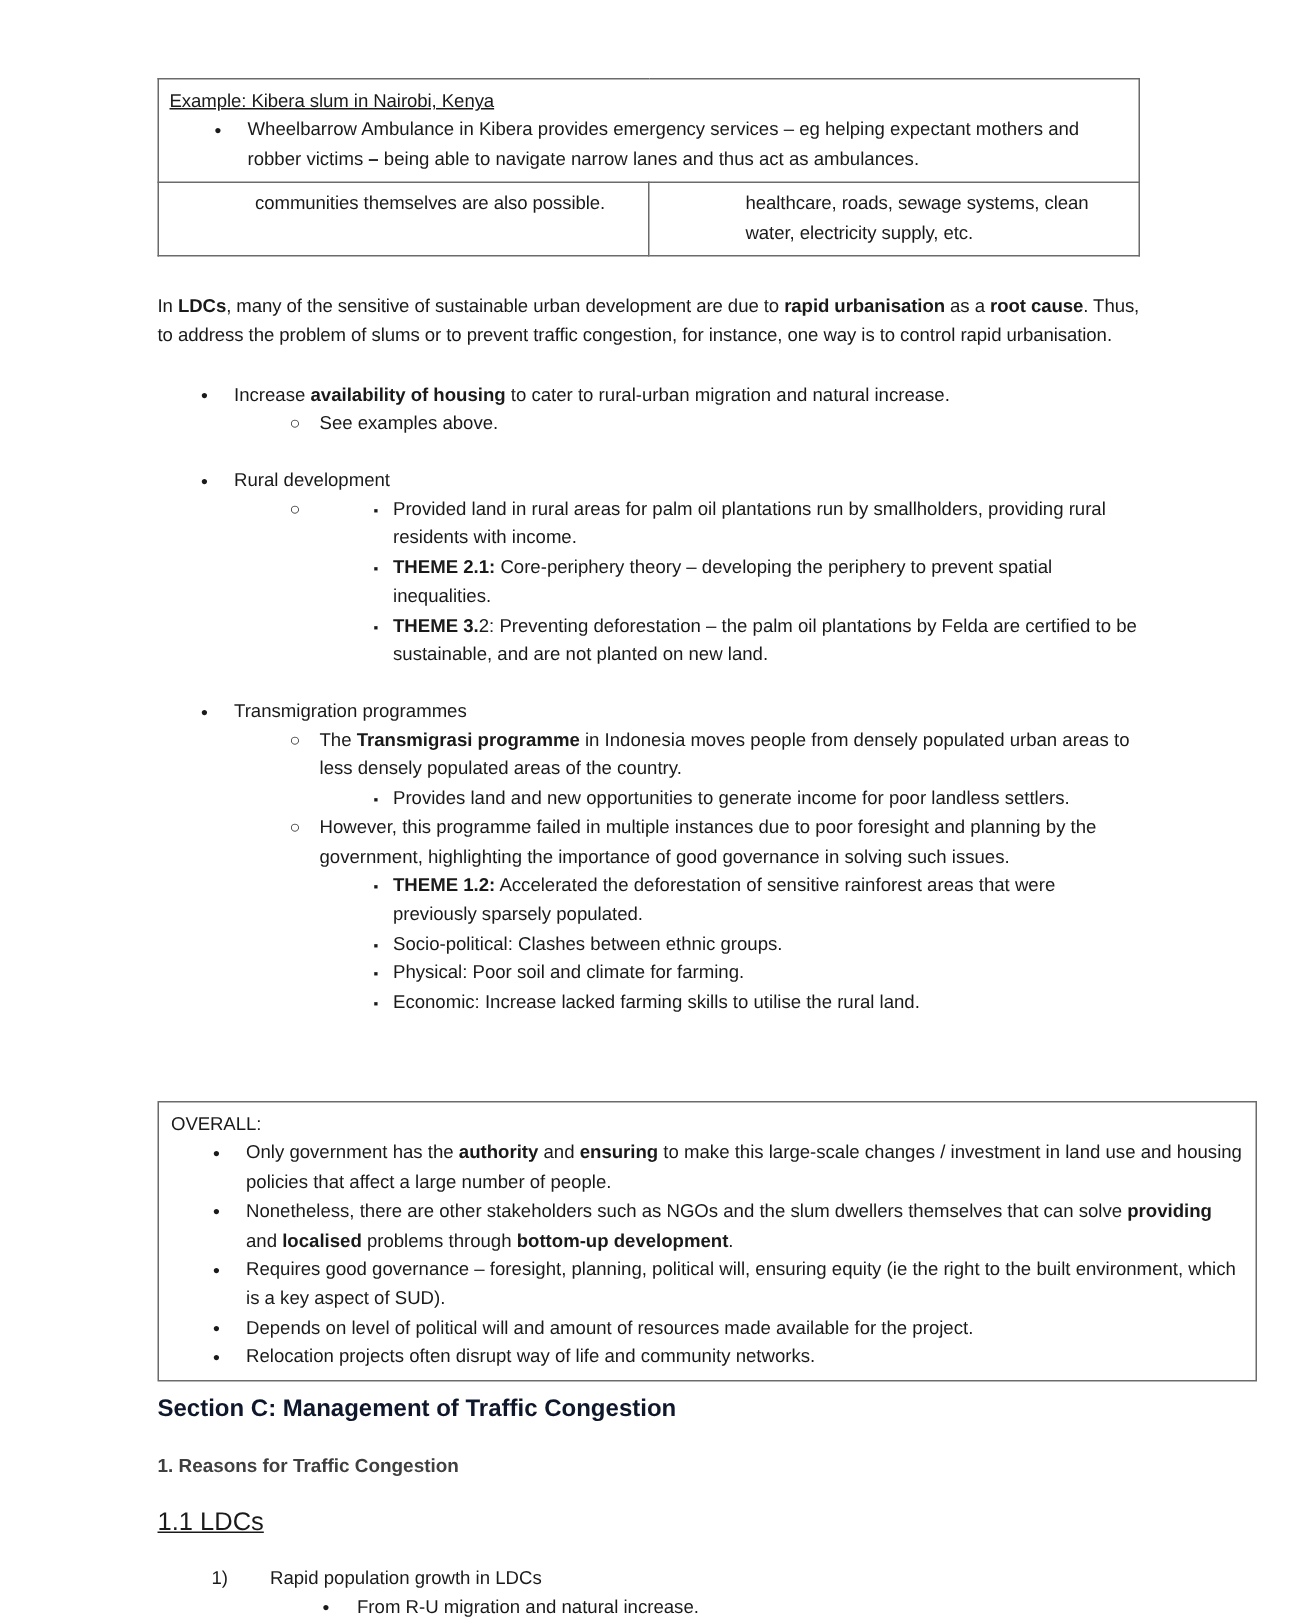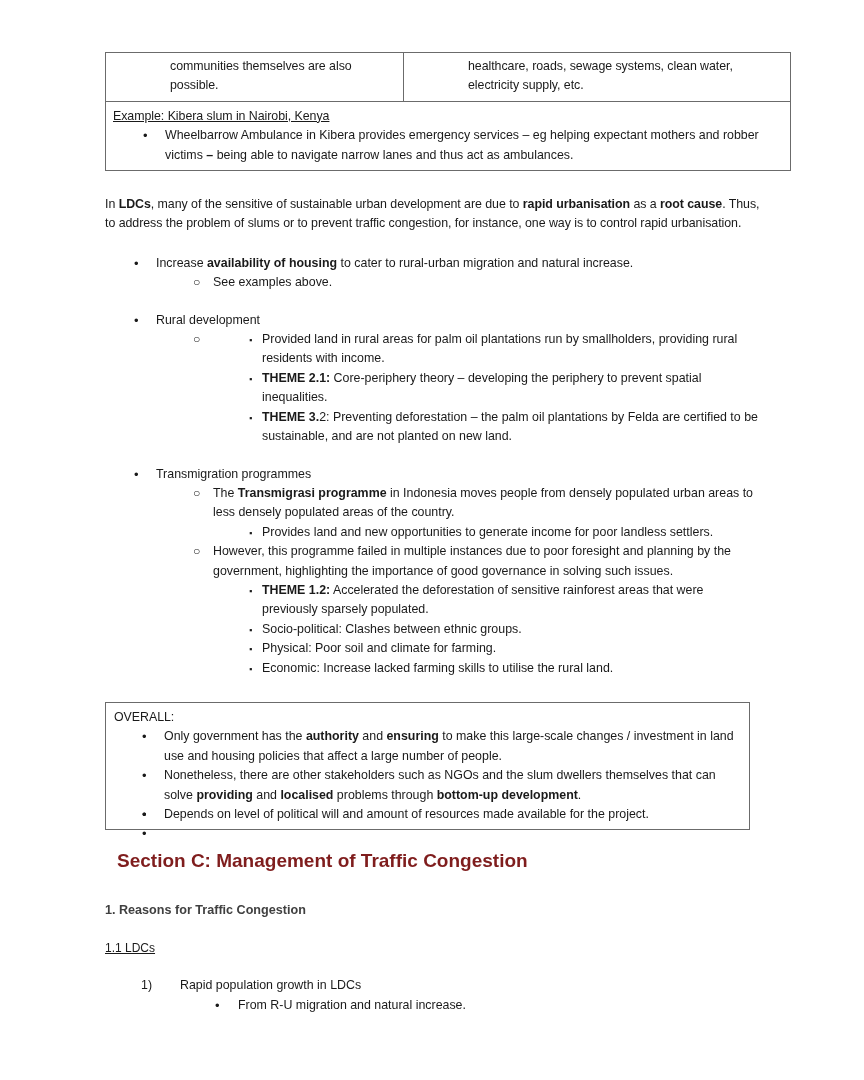--- a/index.html
+++ b/index.html
@@ -55,23 +55,24 @@
   .cell-r { width: 372px; }
   .cell-l .t, .cell-r .t { padding-left: 57px; }
   .cell-r .t { padding-left: 57px; }
 
   .fullcell { }
   .fullcell .hdr { margin: 1px 0 0 0; }
 
   
   .box {
     border: 1.3px solid #6b6b6b;
-    width: 645px;
+    width: 733px;
     box-sizing: border-box;
     padding: 5px 6px 5px 8px;
+    margin-top: 32px;
   }
 
   
   ul.lvl { list-style: none; margin: 0; padding: 0; }
   li.li {
     position: relative;
     font-size: 12.4px;
     line-height: 19.4px;
     color: #1a1a1a;
   }
@@ -107,72 +108,72 @@
   .nb { padding-left: 133px; }
   .nb > .mk { left: 110px; font-size: 13px; line-height: 19.4px; }
 
   .para { margin: 0; }
   .sp-18 { height: 18px; }
   .sp-8  { height: 8px; }
   .sp-20 { height: 20px; }
   .sp-24 { height: 24px; }
 
   h1.sect {
-    font-size: 19px;
+    font-size: 16px;
     line-height: 21px;
     font-weight: bold;
-    margin: 12px;
-    color: #7f1d1d;
+    margin: 0;
+    color: #0f172a;
   }
   h2.sub {
     font-size: 12.6px;
     line-height: 19px;
     font-weight: bold;
     margin: 0;
     color: #404040;
   }
   h3.subsub {
-    font-size: 12px;
+    font-size: 17px;
     line-height: 19px;
     font-weight: normal;
     margin: 0;
     color: #1a1a1a;
     text-decoration: underline;
     display: inline-block;
   }
 </style>
 </head>
 <body>
 
 <div class="page">
   <div class="content">
 
     <table class="tbl">
       <tbody>
           <tr>
-        <td class="cell-l">
-          <div class="t">communities themselves are also possible.</div>
-        </td>
-        <td class="cell-r">
-          <div class="t">healthcare, roads, sewage systems, clean water, electricity supply, etc.</div>
-        </td>
-      </tr>
-      <tr>
         <td class="fullcell" colspan="2">
           <div class="t hdr">
             <span class="u">Example: Kibera slum in Nairobi, Kenya</span>
           </div>
           <ul class="lvl">
             <li class="li tb1">
               <span class="mk">•</span>
               <span>Wheelbarrow Ambulance in Kibera provides emergency services – eg helping expectant mothers and robber victims </span><b>–</b><span> being able to navigate narrow lanes and thus act as ambulances.</span>
             </li>
           </ul>
         </td>
       </tr>
+      <tr>
+        <td class="cell-l">
+          <div class="t">communities themselves are also possible.</div>
+        </td>
+        <td class="cell-r">
+          <div class="t">healthcare, roads, sewage systems, clean water, electricity supply, etc.</div>
+        </td>
+      </tr>
     </tbody>
       </table>
 
     <div class="sp-24"></div>
 
     <p class="t para"><span>In </span><b>LDCs</b><span>, many of the sensitive of sustainable urban development are due to </span><b>rapid urbanisation</b><span> as a </span><b>root cause</b><span>. Thus, to address the problem of slums or to prevent traffic congestion, for instance, one way is to control rapid urbanisation.</span></p>
 
     <div class="sp-20"></div>
 
     <ul class="lvl">
@@ -239,27 +240,27 @@
     <div class="box">
       <div class="t">OVERALL:</div>
       <ul class="lvl">
         <li class="li bx1">
           <span class="mk">•</span><span>Only government has the </span><b>authority</b><span> and </span><b>ensuring</b><span> to make this large-scale changes / investment in land use and housing policies that affect a large number of people.</span>
         </li>
         <li class="li bx1">
           <span class="mk">•</span><span>Nonetheless, there are other stakeholders such as NGOs and the slum dwellers themselves that can solve </span><b>providing</b><span> and </span><b>localised</b><span> problems through </span><b>bottom-up development</b><span>.</span>
         </li>
         <li class="li bx1">
-          <span class="mk">•</span>
+          <span class="mk">•</span><span>Requires good governance – foresight, planning, political will, ensuring equity (ie the right to the built environment, which is a key aspect of SUD).</span>
         </li>
         <li class="li bx1">
           <span class="mk">•</span><span>Depends on level of political will and amount of resources made available for the project.</span>
         </li>
         <li class="li bx1">
-          <span class="mk">•</span>
+          <span class="mk">•</span><span>Relocation projects often disrupt way of life and community networks.</span>
         </li>
       </ul>
     </div>
 
     <div class="sp-8"></div>
 
     <h1 class="sect">Section C: Management of Traffic Congestion</h1>
 
     <div class="sp-18"></div>
 

